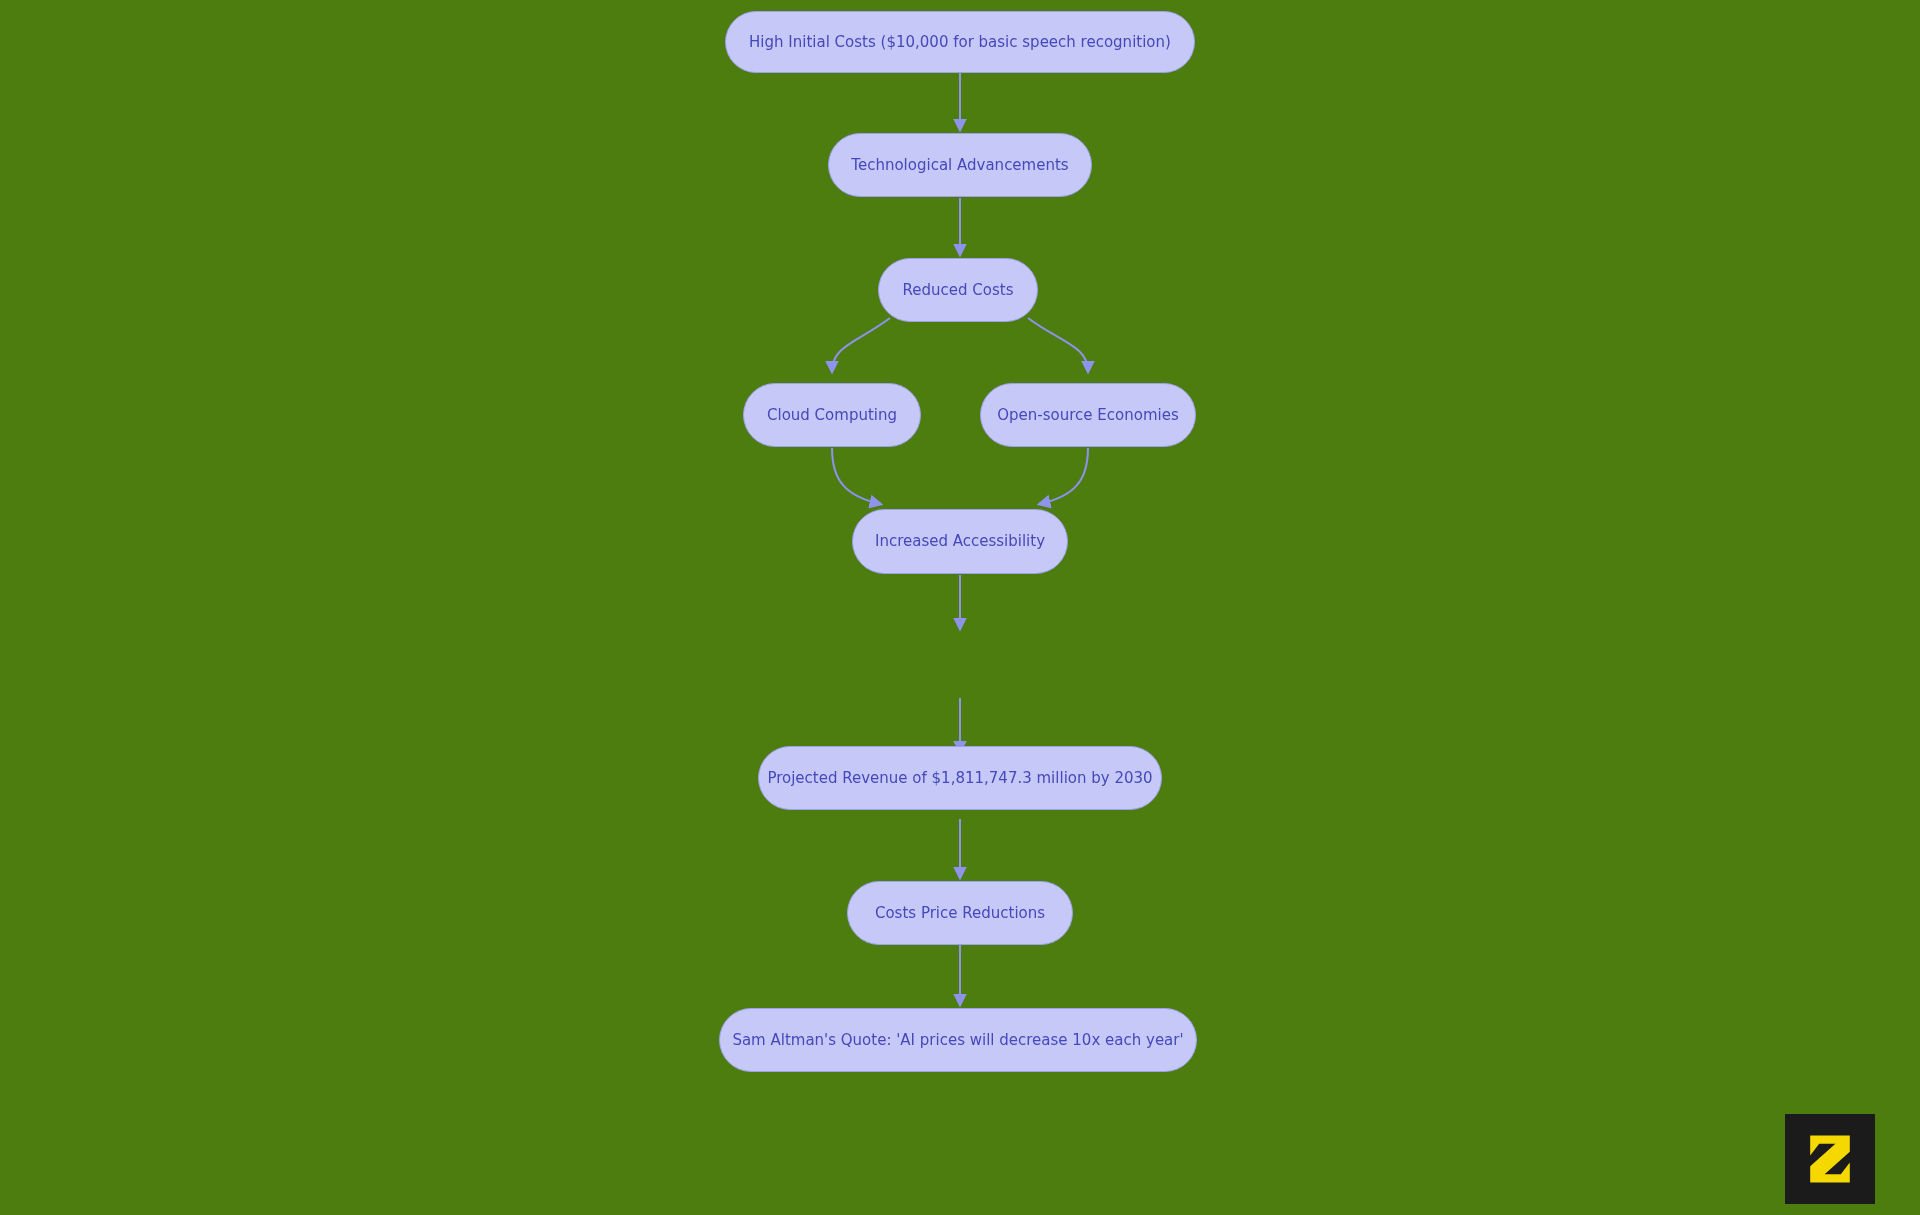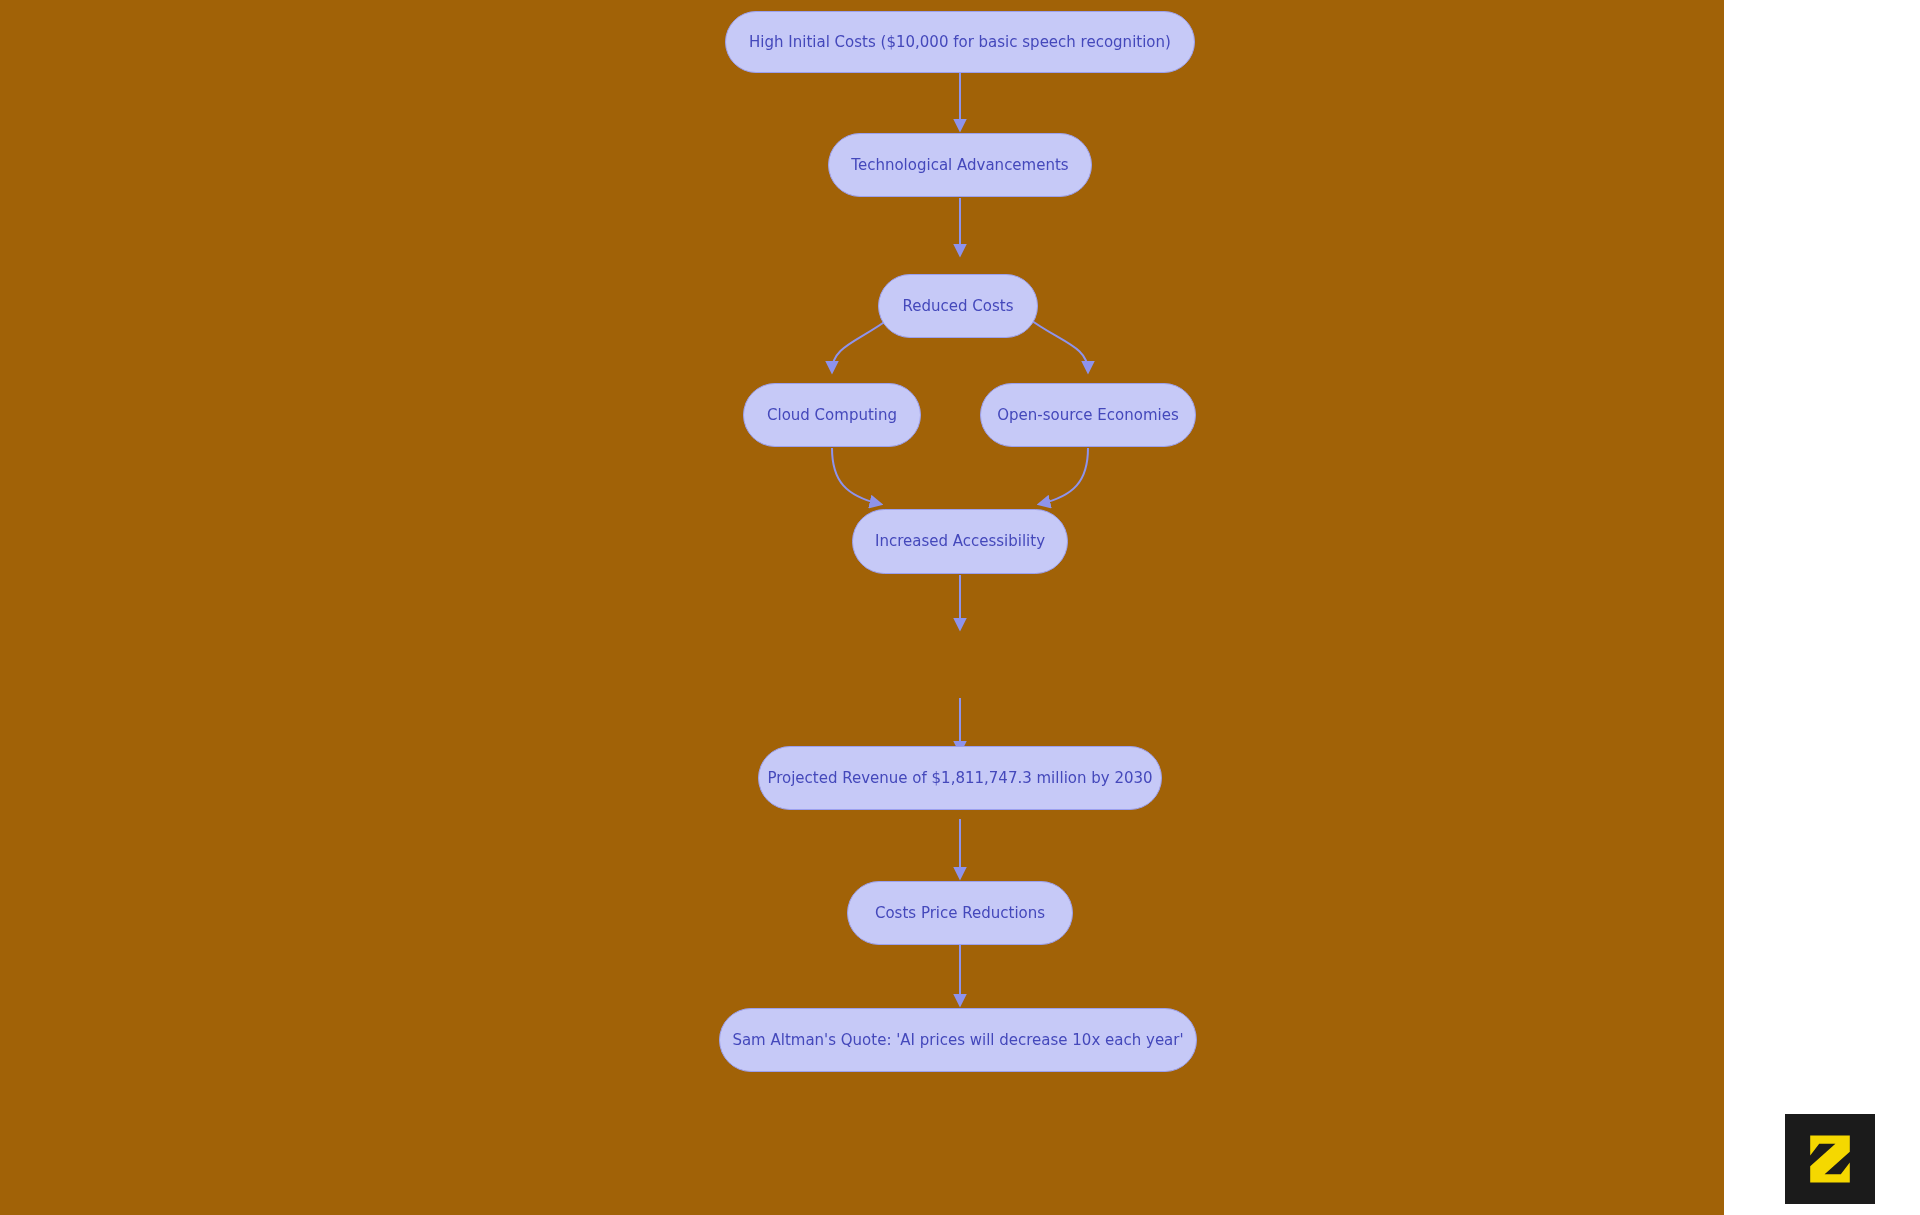--- a/index.html
+++ b/index.html
@@ -6,23 +6,23 @@
     margin: 0;
     padding: 0;
     background: #ffffff;
     width: 1920px;
     height: 1215px;
     overflow: hidden;
     font-family: "DejaVu Sans", "Liberation Sans", sans-serif;
   }
   .canvas {
     position: relative;
-    width: 1724px;
+    width: 1920px;
     height: 1215px;
-    background: #a16207;
+    background: #4d7c0f;
   }
   svg.edges {
     position: absolute;
     left: 0; top: 0;
     width: 1920px;
     height: 1215px;
     pointer-events: none;
   }
   svg.edges path.edge {
     fill: none;
@@ -39,21 +39,21 @@
     display: flex;
     align-items: center;
     justify-content: center;
     white-space: nowrap;
     color: var(--node-text, #4448bb);
     font-size: 15px;
     line-height: 1;
   }
   .n1  { left: 725px;  top: 11px;   width: 470px; height: 62px; }
   .n2  { left: 828px;  top: 133px;  width: 264px; height: 64px; }
-  .n3  { left: 878px;  top: 258px;  width: 160px; height: 64px; margin-top: 16px; }
+  .n3  { left: 878px;  top: 258px;  width: 160px; height: 64px; }
   .n4  { left: 743px;  top: 383px;  width: 178px; height: 64px; }
   .n5  { left: 980px;  top: 383px;  width: 216px; height: 64px; }
   .n6  { left: 852px;  top: 509px;  width: 216px; height: 65px; }
   .n7  { left: 862px;  top: 632px;  width: 196px; height: 65px; }
   .n8  { left: 758px;  top: 746px;  width: 404px; height: 64px; }
   .n9  { left: 847px;  top: 881px;  width: 226px; height: 64px; }
   .n10 { left: 719px;  top: 1008px; width: 478px; height: 64px; }
   .logo {
     position: absolute;
     left: 1785px;

